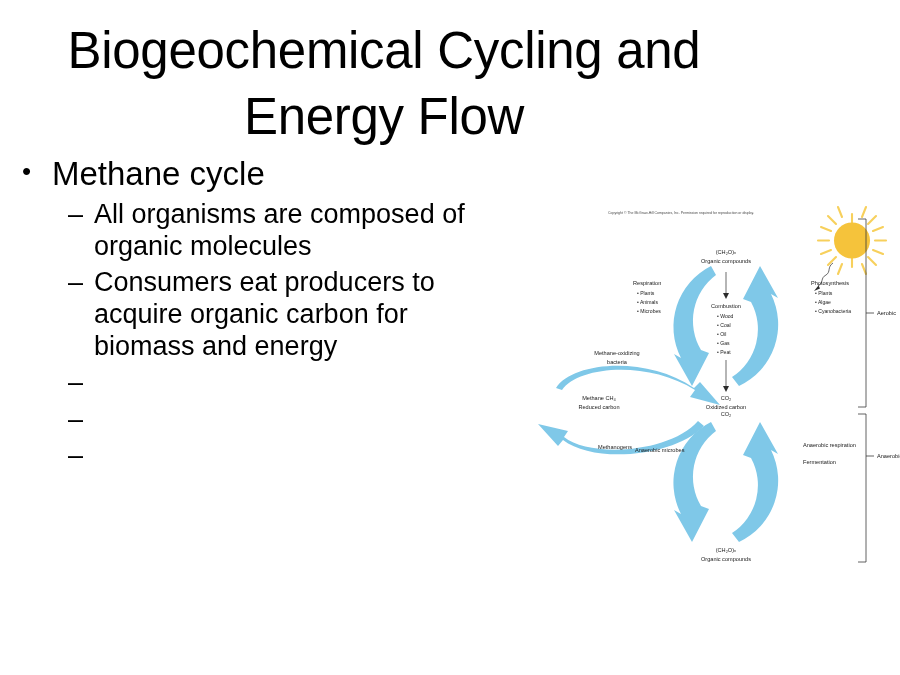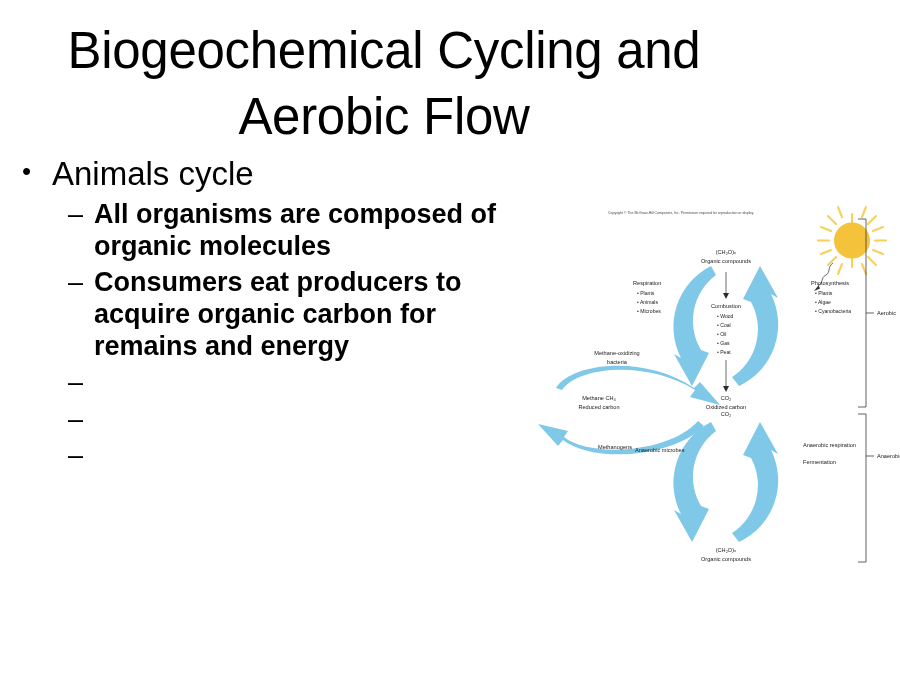--- a/index.html
+++ b/index.html
@@ -40,55 +40,55 @@
 
   .lvl2{
     display:flex;align-items:flex-start;
     font-size:27px;line-height:1.17;
     margin:0 0 5px 0;
     padding-left:46px;
   }
   .lvl2 .dash{
     width:26px;flex:0 0 26px;
   }
-  .lvl2 .txt{flex:1;max-width:420px;font-weight:bold;}
+  .lvl2 .txt{flex:1;max-width:420px;}
   .lvl2 sub{font-size:0.62em;vertical-align:baseline;position:relative;top:.32em;}
 
   
   .diagram{
     position:absolute;left:520px;top:200px;
     width:380px;height:365px;
   }
   .diagram svg{display:block;}
 </style>
 </head>
 <body>
 
 <div id="slide">
 
   <div class="title">
     <div>Biogeochemical Cycling and</div>
-    <div>Aerobic Flow</div>
+    <div>Energy Flow</div>
   </div>
 
   <div class="body">
 
     <div class="lvl1">
       <span class="bullet">•</span>
-      <span class="txt">Animals cycle</span>
+      <span class="txt">Methane cycle</span>
     </div>
 
     <div class="lvl2">
       <span class="dash">–</span>
       <span class="txt">All organisms are composed of organic molecules</span>
     </div>
 
     <div class="lvl2">
       <span class="dash">–</span>
-      <span class="txt">Consumers eat producers to acquire organic carbon for remains and energy</span>
+      <span class="txt">Consumers eat producers to acquire organic carbon for biomass and energy</span>
     </div>
 
     <div class="lvl2">
       <span class="dash">–</span>
     </div>
 
     <div class="lvl2">
       <span class="dash">–</span>
     </div>
 

